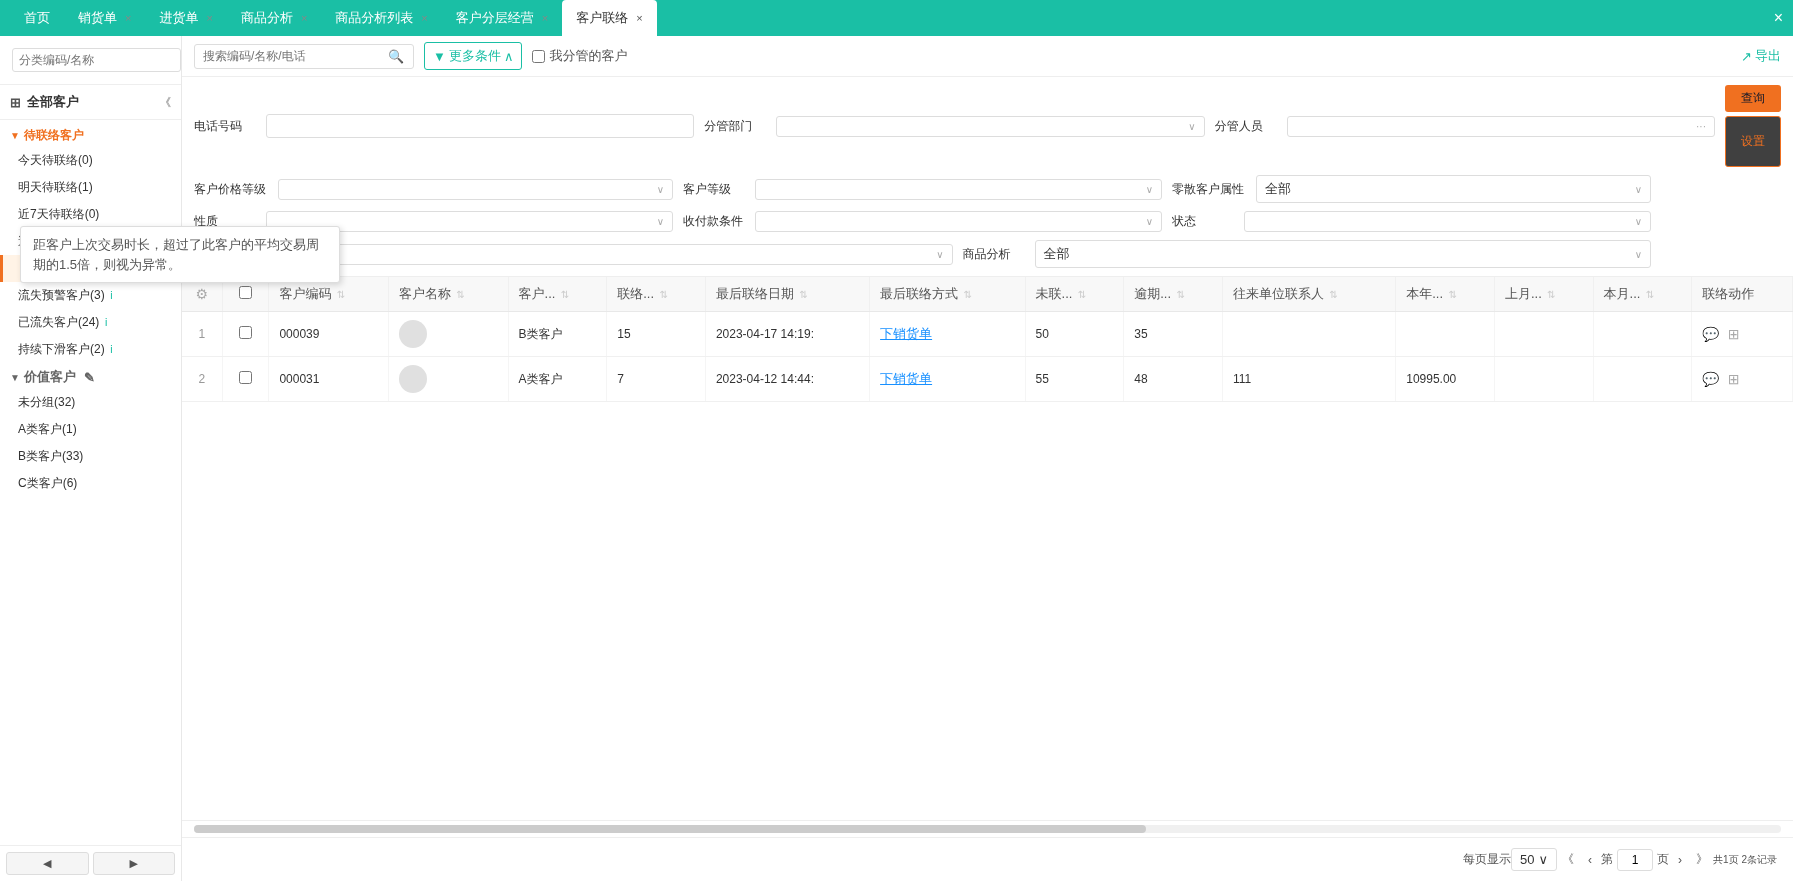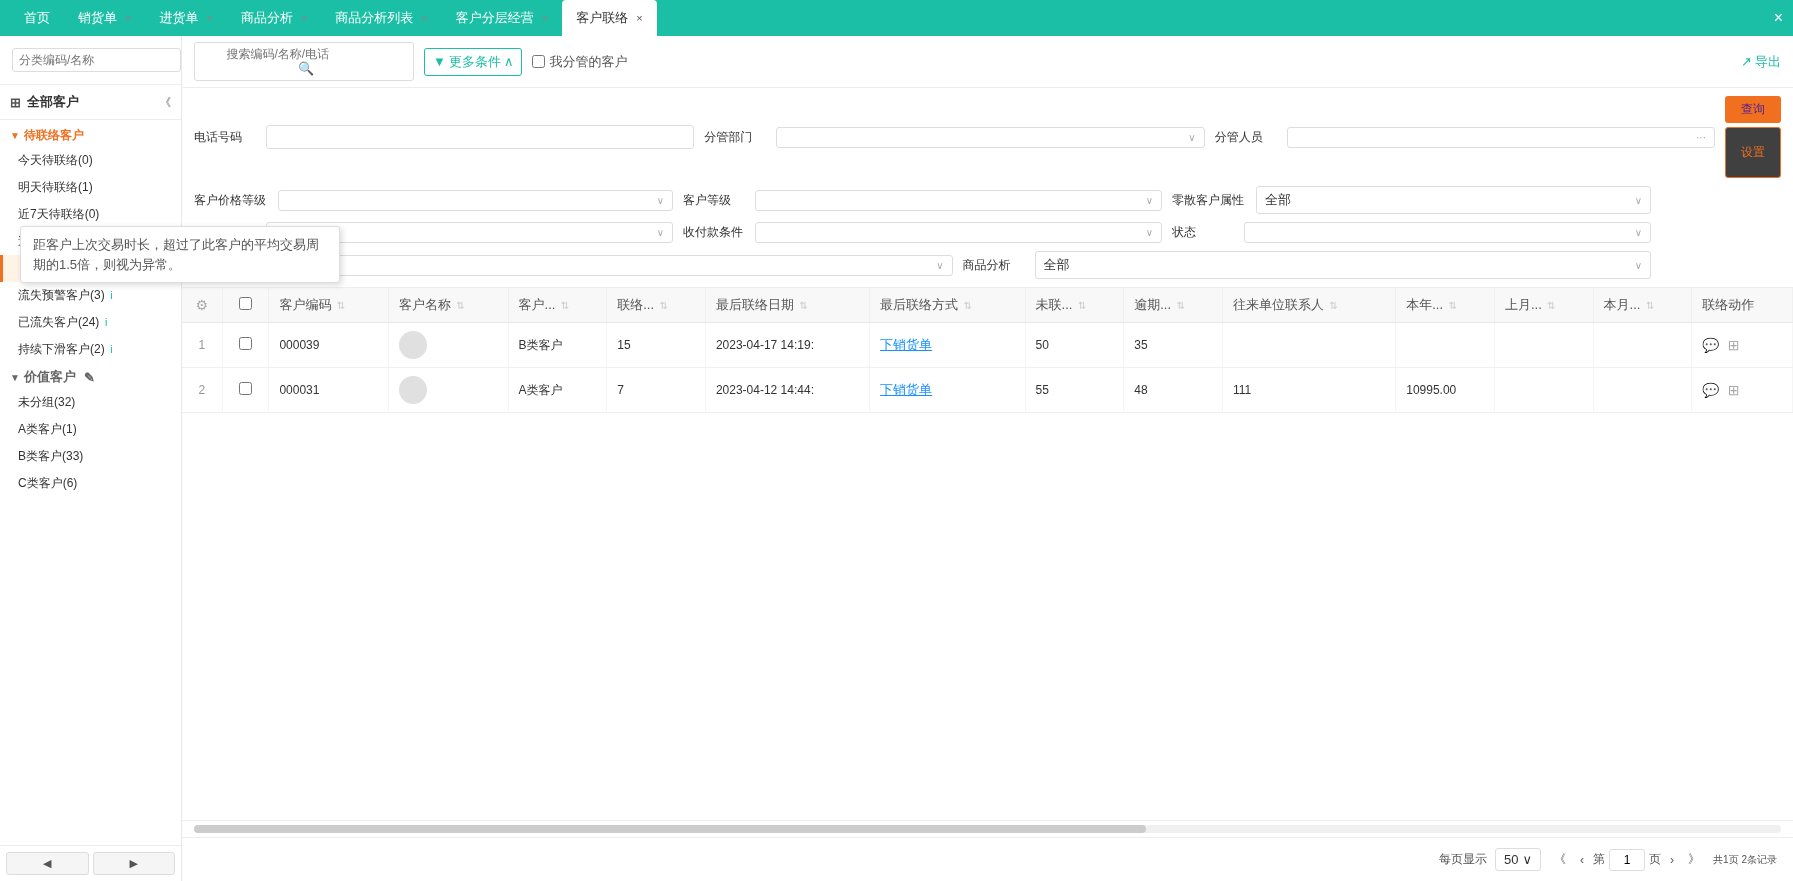--- a/index.html
+++ b/index.html
@@ -91,21 +91,20 @@
 
     
     .filter-toolbar {
       background: white; border-bottom: 1px solid #eee;
       padding: 6px 12px; display: flex; align-items: center; gap: 10px;
     }
     .filter-toolbar .search-box {
       display: flex; align-items: center;
       border: 1px solid #ddd; border-radius: 3px; padding: 4px 8px;
       width: 220px;
-      flex-direction: column;
     }
     .filter-toolbar .search-box input {
       border: none; outline: none; font-size: 12px; flex: 1;
       color: #999;
     }
     .filter-toolbar .search-icon { color: #aaa; margin-left: 4px; }
     .filter-more {
       color: #1abfa5; cursor: pointer; font-size: 12px;
       display: flex; align-items: center; gap: 3px;
       border: 1px solid #1abfa5; border-radius: 3px; padding: 4px 8px;
@@ -136,21 +135,21 @@
       cursor: pointer; background: white; min-width: 120px;
     }
     .filter-select .arrow { color: #aaa; font-size: 10px; }
     .filter-input {
       flex: 1; border: 1px solid #ddd; border-radius: 3px;
       padding: 4px 8px; font-size: 12px; color: #333;
       background: white; min-width: 120px;
     }
     .filter-actions { display: flex; flex-direction: column; gap: 4px; }
     .btn-query {
-      background: #f07020; color: #4c1d95; border: none; border-radius: 3px;
+      background: #f07020; color: #0f172a; border: none; border-radius: 3px;
       padding: 5px 16px; cursor: pointer; font-size: 12px;
     }
     .btn-settings {
       background: #404040; color: #f07020; border: 1px solid #f07020; border-radius: 3px;
       padding: 16px 14px; cursor: pointer; font-size: 12px;
     }
     .filter-text-label {
       color: #333; font-size: 12px; white-space: nowrap; min-width: 60px;
     }
     .filter-dots { color: #aaa; font-size: 14px; cursor: pointer; }
@@ -197,21 +196,21 @@
     }
     .scroll-thumb {
       position: absolute; left: 0; top: 0;
       width: 60%; height: 100%; background: #ccc; border-radius: 4px;
     }
 
     
     .pagination-row {
       background: white; border-top: 1px solid #eee;
       padding: 10px 16px;
-      display: flex; align-items: center; justify-content: flex-end; gap: 8px;
+      display: flex; align-items: center; justify-content: flex-end; 
     }
     .pagination-row .page-label { color: #555; font-size: 12px; }
     .page-size-select {
       border: 1px solid #ddd; border-radius: 3px; padding: 3px 8px;
       font-size: 12px; color: #333; cursor: pointer;
       display: flex; align-items: center; gap: 4px;
     }
     .page-nav { display: flex; align-items: center; gap: 4px; }
     .page-btn {
       color: #555; cursor: pointer; font-size: 12px;

